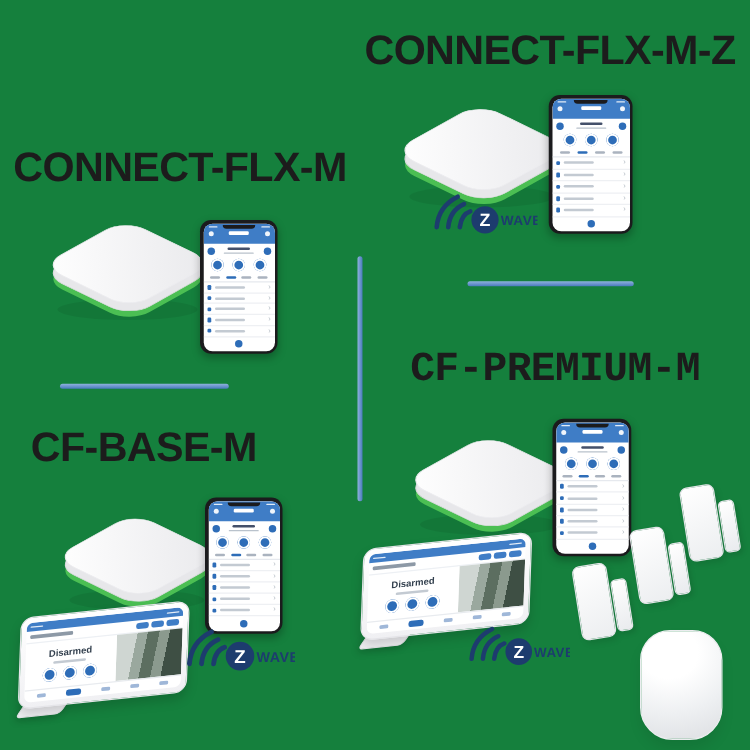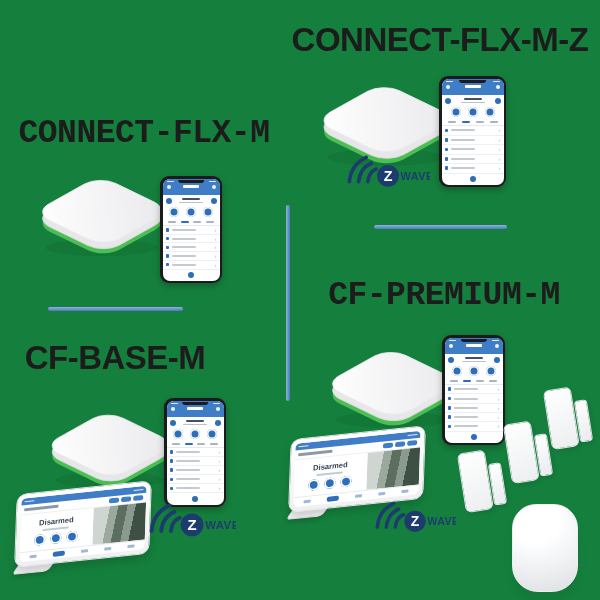--- a/index.html
+++ b/index.html
@@ -196,21 +196,21 @@
     <path class="arc" d="M30 11 C21 15 16 22 15 33"></path>
     <path class="arc" d="M36 18 C30 20 27 25 26 33"></path>
     <circle cx="50" cy="26" r="13" fill="#1d3c6e"></circle>
     <text x="50" y="32" text-anchor="middle" font-size="17" fill="#ffffff">Z</text>
     <text x="65" y="31" font-size="13" letter-spacing="0.5" fill="#1d3c6e">WAVE</text>
   </svg>
 </div>
   </div>
 
   <div>
-    <div class="title" style="left:0px;top:116px;width:288px;font-family:Liberation Mono, monospace;">CONNECT-FLX-M</div>
+    <div class="title" style="left:0px;top:116px;width:288px;">CONNECT-FLX-M</div>
     <div class="slot hub" style="left:32px;top:173px;width:140px;">
   <svg viewBox="0 0 150 95">
     <defs>
       <linearGradient id="hubgrad" x1="0" y1="0" x2="1" y2="1">
         <stop offset="0" stop-color="#ffffff"></stop>
               <stop offset="1" stop-color="#e9e9ec"></stop>
       </linearGradient>
     </defs>
     <ellipse cx="75" cy="80" rx="60" ry="9" fill="rgba(0,0,0,0.07)"></ellipse>
     <rect x="-52" y="-52" width="104" height="104" rx="24" fill="#4bbf53" transform="translate(75,53) scale(1,0.52) rotate(-47)"></rect>

